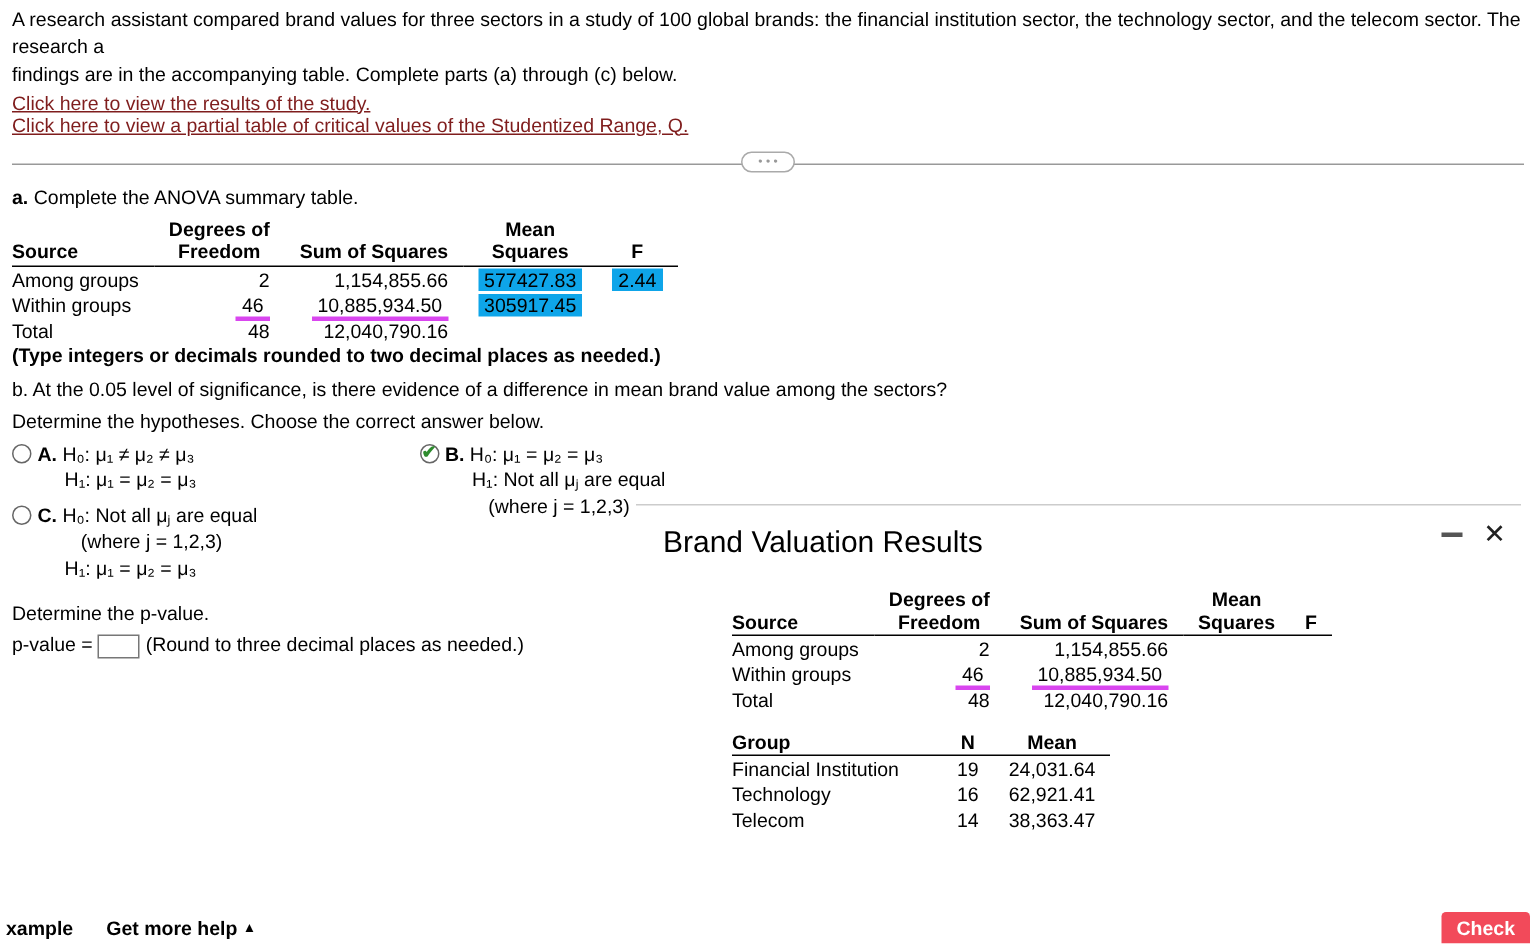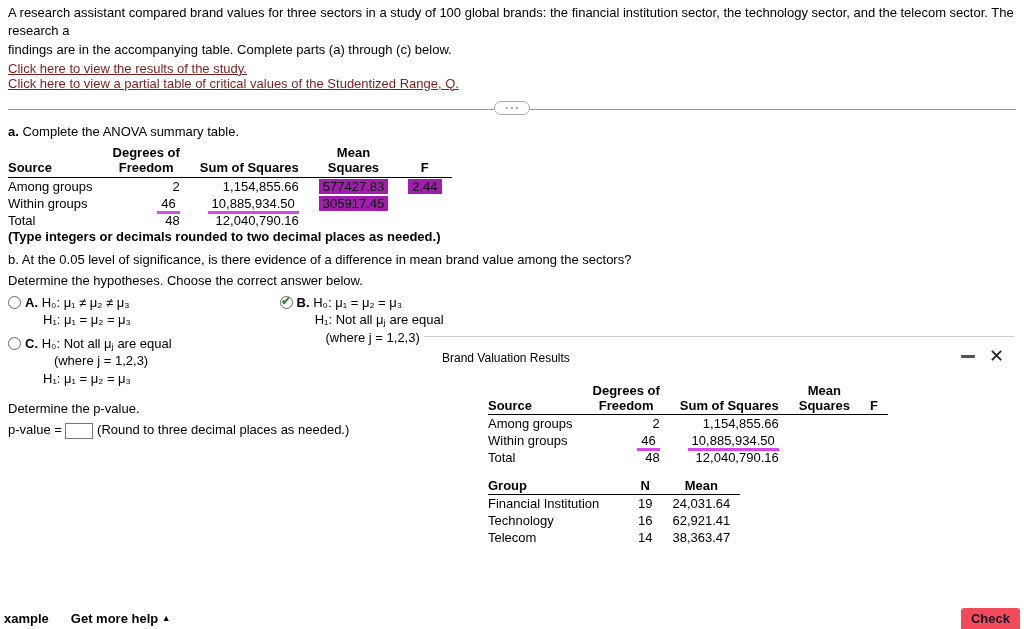--- a/index.html
+++ b/index.html
@@ -11,43 +11,43 @@
 .sep-handle { position: absolute; left: 50%; top: -8px; transform: translateX(-50%); width: 36px; height: 14px; border: 1px solid #aaa; border-radius: 8px; background: #fff; text-align:center; font-size:8px; color:#999; line-height:12px;}
 .sect { margin: 8px 0 6px 0; }
 .bold { font-weight: bold; }
 .anova { margin-top: 4px; }
 .anova table { border-collapse: collapse; }
 .anova th { font-weight: bold; text-align: center; padding: 0 10px 2px 10px; vertical-align: bottom; }
 .anova th.left { text-align: left; padding-left: 0; }
 .anova td { padding: 1px 10px; text-align: right; }
 .anova td.left { text-align: left; padding-left: 0; }
 .anova .hdr-row th { border-bottom: 1px solid #000; }
-.val-highlight { background: #a21caf; padding: 0 4px; }
+.val-highlight { background: #0ea5e9; padding: 0 4px; }
 .under { border-bottom: 3px solid #d946ef; padding-right:4px; padding-left:4px;}
 .note { color: #000; font-weight: bold; }
 .choices { display: flex; gap: 108px; margin-top: 6px; }
 .choice { display: flex; align-items: flex-start; gap: 4px; }
 .radio { width: 13px; height: 13px; border: 1px solid #666; border-radius: 50%; margin-top: 2px; flex-shrink: 0; display:flex; align-items:center; justify-content:center; background:#fff;}
 .radio.checked::after { content:"✔"; color:#2e8b2e; font-size:12px; font-weight:bold; position:relative; top:-1px;}
 .choice-label { line-height: 1.35; }
 .inline-input { width: 28px; height: 16px; border: 1px solid #777; display: inline-block; vertical-align: middle; }
 .dialog { position: absolute; left: 424px; top: 336px; width: 590px; height: 260px; background: #fff; border-top: 1px solid #ccc; padding: 14px 18px 8px 18px; }
-.dialog-title { font-size: 12px; font-weight: normal; margin-bottom: 18px; }
+.dialog-title { font-size: 20px; font-weight: normal; margin-bottom: 18px; }
 .dialog-controls { position: absolute; right: 10px; top: 8px; display:flex; gap:14px; align-items:center; }
 .min-icon { width:14px; height:3px; background:#555; display:inline-block; }
 .close-icon { font-size:18px; color:#222; cursor:pointer; }
 .dtable { border-collapse: collapse; margin-left: 46px; margin-bottom: 12px; }
 .dtable th { font-weight: bold; text-align:center; padding: 0 10px 1px 10px; border-bottom:1px solid #000; vertical-align:bottom;}
 .dtable th.left { text-align:left; padding-left:0; }
 .dtable td { padding: 1px 10px; text-align:right; }
 .dtable td.left { text-align:left; padding-left:0; }
 .bottom-bar { position: absolute; left:0; bottom:0; width:100%; height:22px; display:flex; align-items:center; justify-content:space-between; padding: 0 4px; }
 .bottom-left { display:flex; gap: 22px; font-weight:bold; font-size:13px; }
 .help-caret { font-size:9px; position:relative; top:-2px; }
-.check-btn { background: #f24a5a; color:#0f172a; padding: 3px 10px; border-radius: 3px 3px 0 0; font-weight:bold; font-size:13px; }
+.check-btn { background: #f24a5a; color:#ffffff; padding: 3px 10px; border-radius: 3px 3px 0 0; font-weight:bold; font-size:13px; }
 </style>
 </head>
 <body>
 
 <div class="content">
   <div class="intro">A research assistant compared brand values for three sectors in a study of 100 global brands: the financial institution sector, the technology sector, and the telecom sector. The research a</div>
   <div class="intro">findings are in the accompanying table. Complete parts (a) through (c) below.</div>
   <div class="link">Click here to view the results of the study.</div><br>
   <div class="link">Click here to view a partial table of critical values of the Studentized Range, Q.</div>
 

